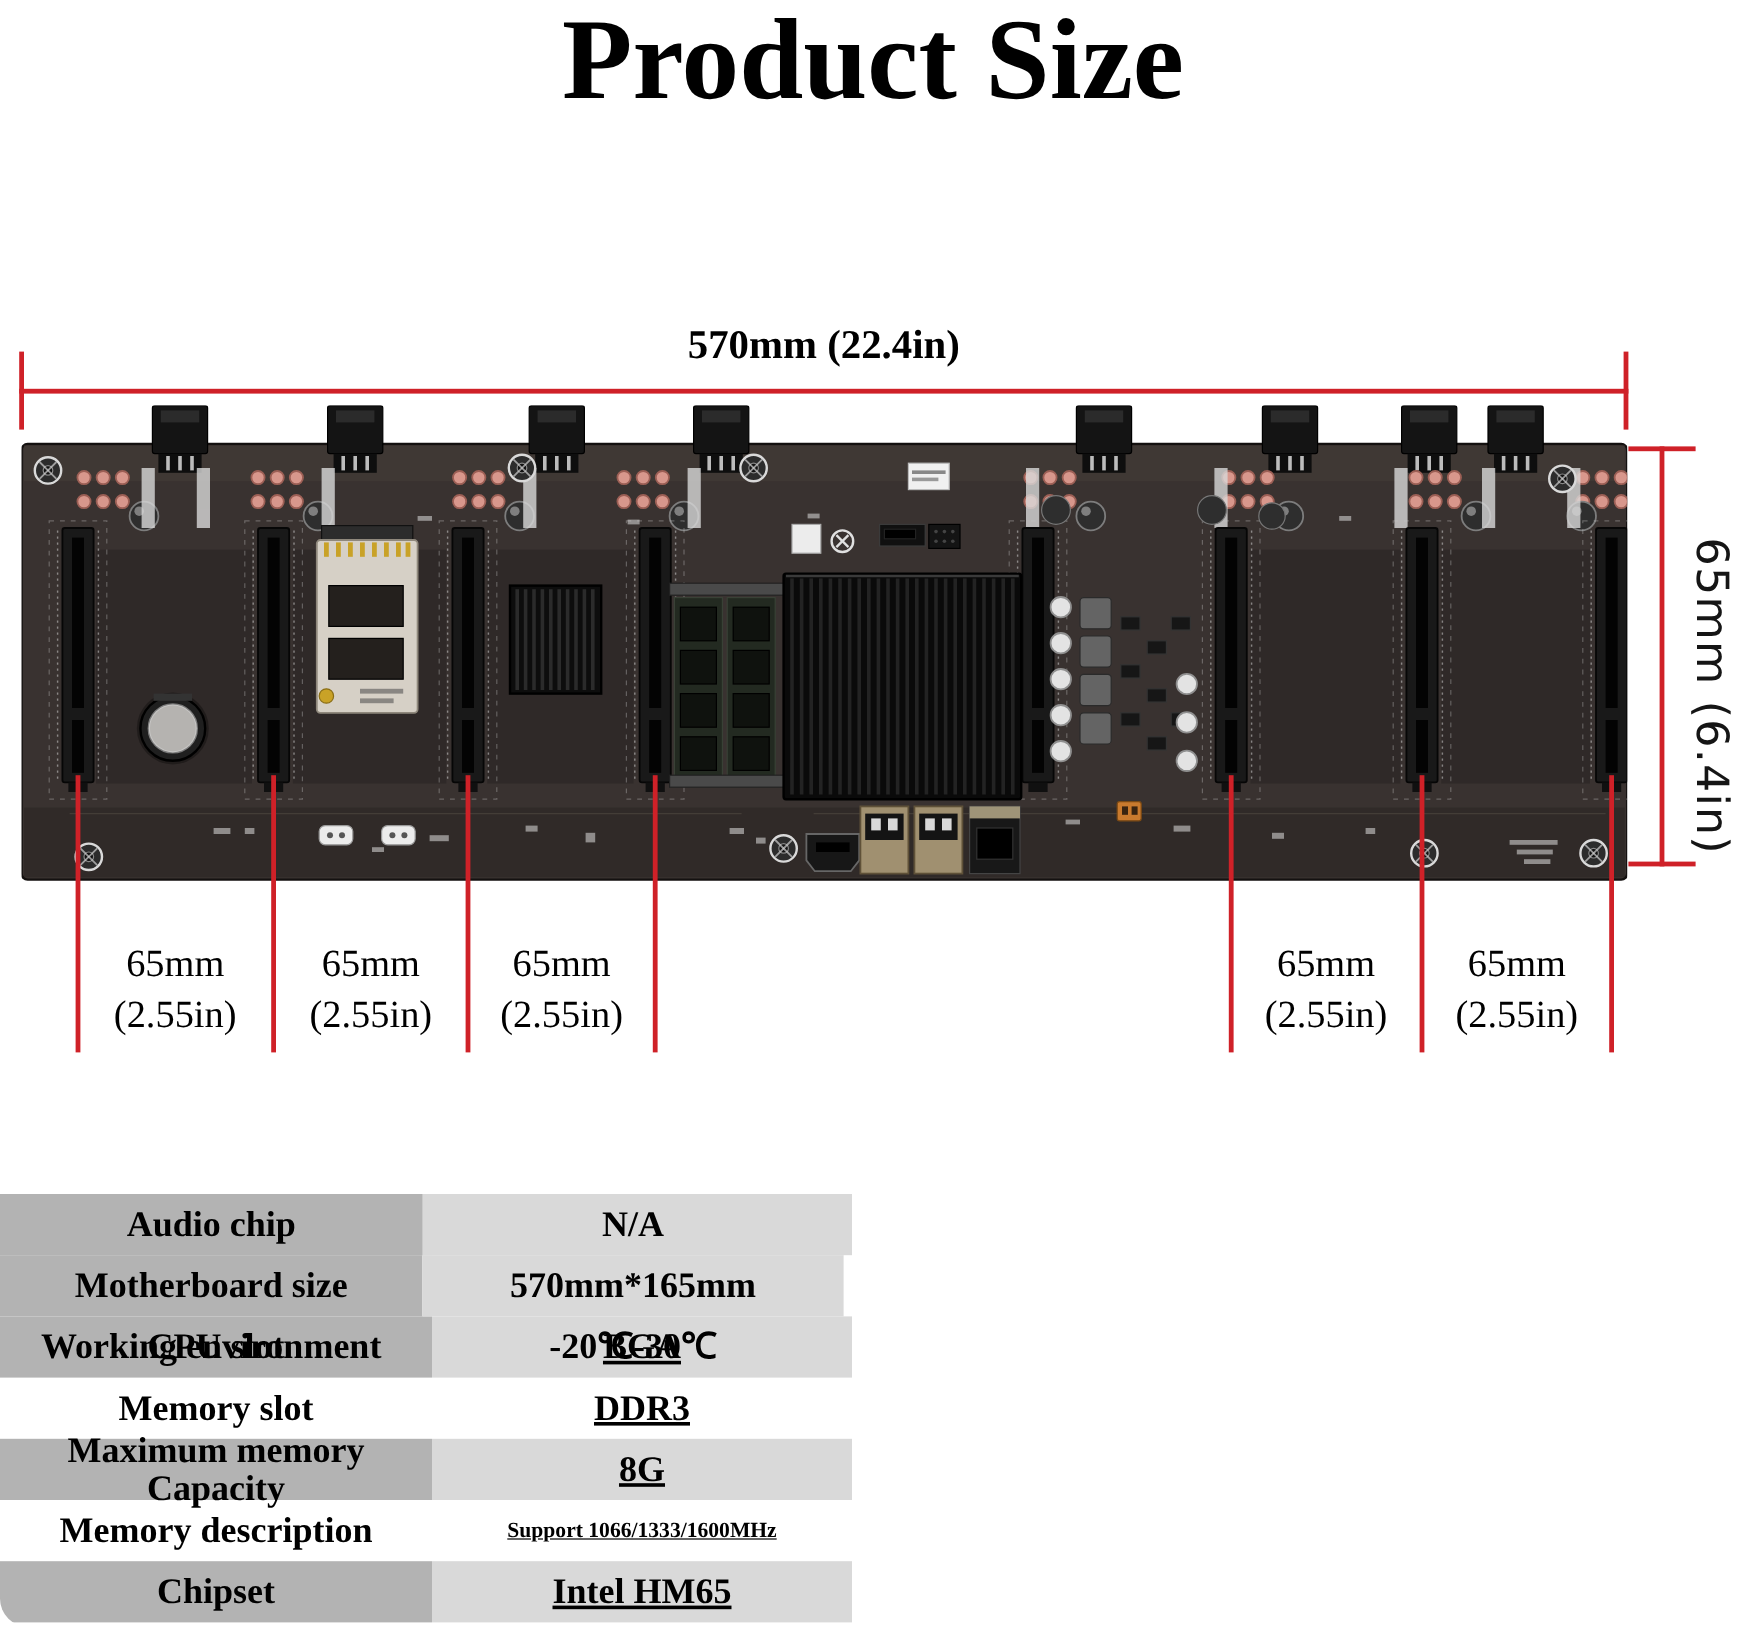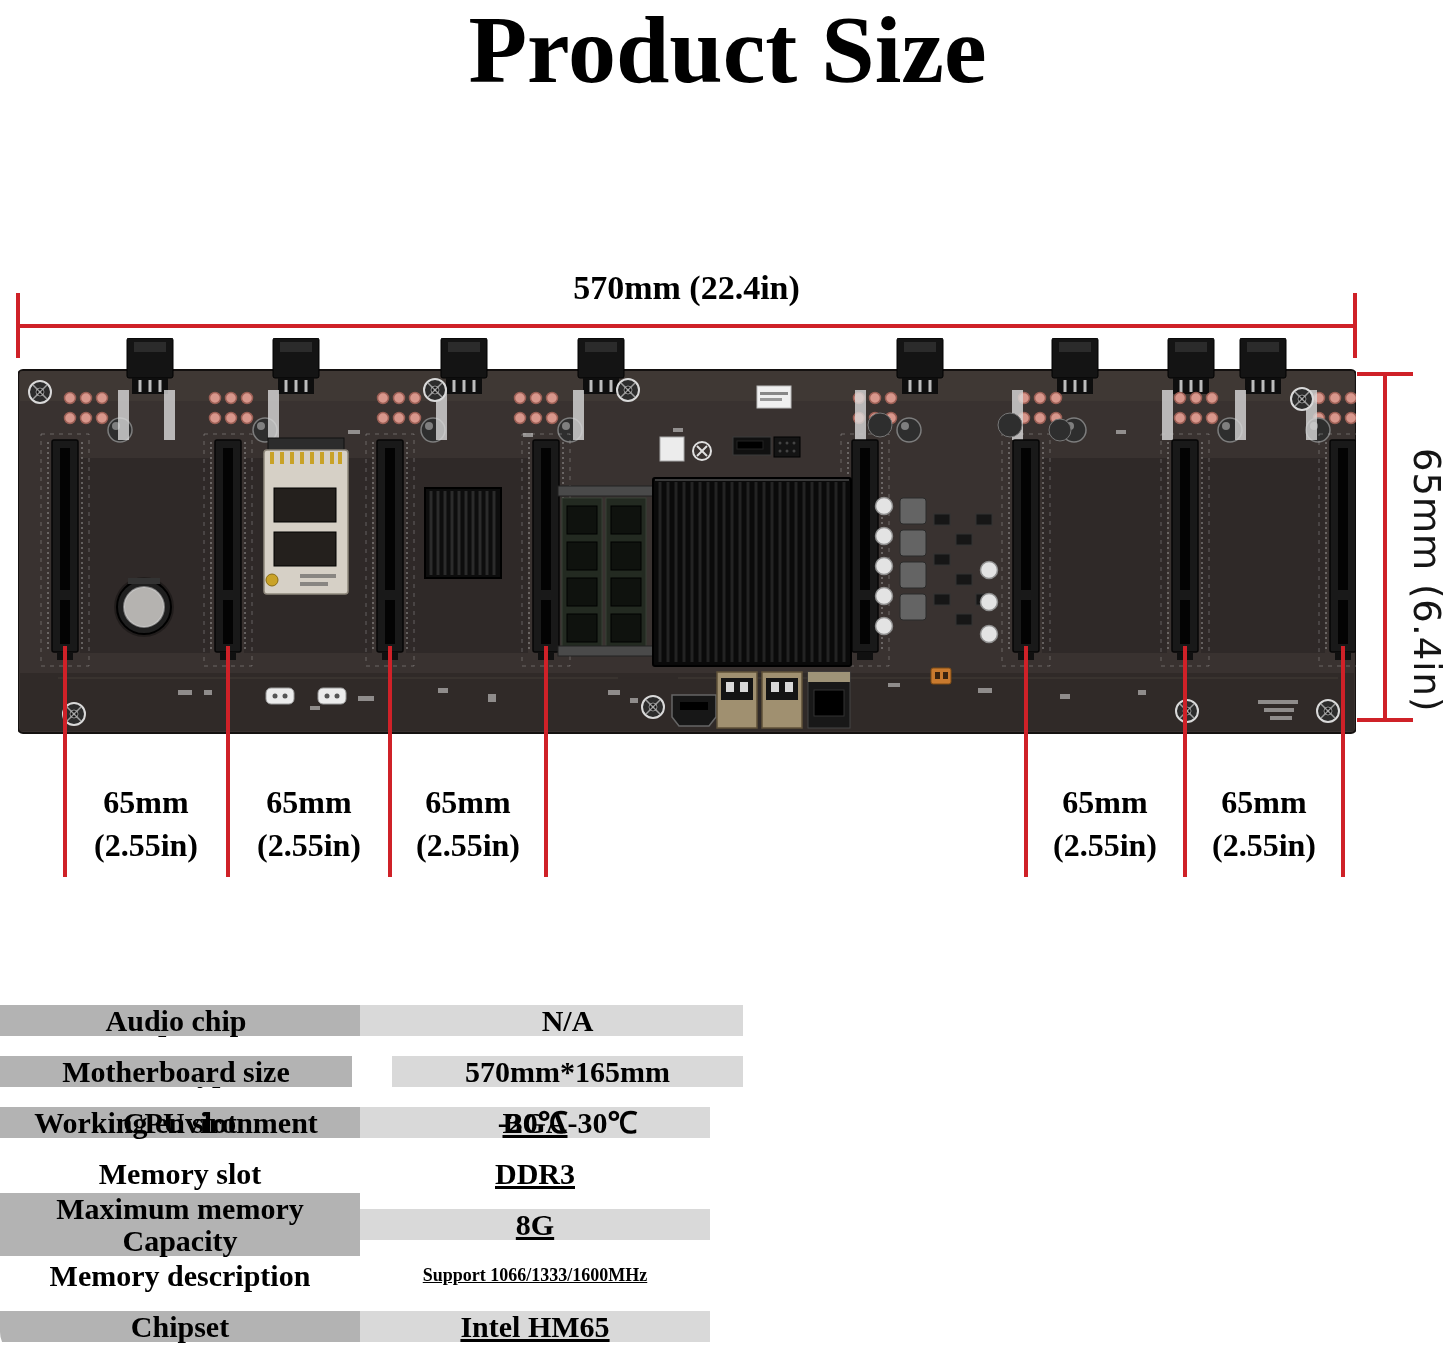--- a/index.html
+++ b/index.html
@@ -15,33 +15,33 @@
          font-size:96px;font-weight:bold;letter-spacing:0px;line-height:1.05;}
 
   
   .red{position:absolute;background:var(--dimension-line);}
   .dim-width-label{position:absolute;left:16px;top:258px;width:1341px;text-align:center;
                    font-size:34px;font-weight:bold;margin-top:11px;}
   .dim-height-label{position:absolute;left:1396px;top:448px;height:300px;width:52px;
                     writing-mode:vertical-rl;font-family:"DejaVu Sans", sans-serif;
                     font-size:37px;color:#151515;letter-spacing:1px;}
   .gap-label{position:absolute;top:781px;width:164px;text-align:center;
-             font-size:32px;font-weight:bold;line-height:43px;}
+             font-size:32px;font-weight:normal;line-height:43px;}
 
   .board-svg{position:absolute;left:18px;top:338px;}
 
   
   .spec-table{position:absolute;top:995px;}
-  .spec-row{display:flex;height:51px;align-items:center;}
+  .spec-row{display:flex;height:51px;}
   .cell{display:flex;align-items:center;justify-content:center;
         font-weight:bold;font-size:30px;line-height:1.05;text-align:center;}
   .left-table .cell.label{width:360px;}
   .left-table .cell.value{width:350px;text-decoration:underline;}
   .right-table .cell.label{width:352px;}
-  .right-table .cell.value{width:351px;margin-left:40px;}
+  .right-table .cell.value{width:351px;}
   .spec-row.shaded .label{background:var(--table-label-bg);}
   .spec-row.shaded .value{background:var(--table-value-bg);}
   .fs26{font-size:18px;}
   .fs24{font-size:24px;}
 </style>
 </head>
 <body>
 
 <div class="page">
 

